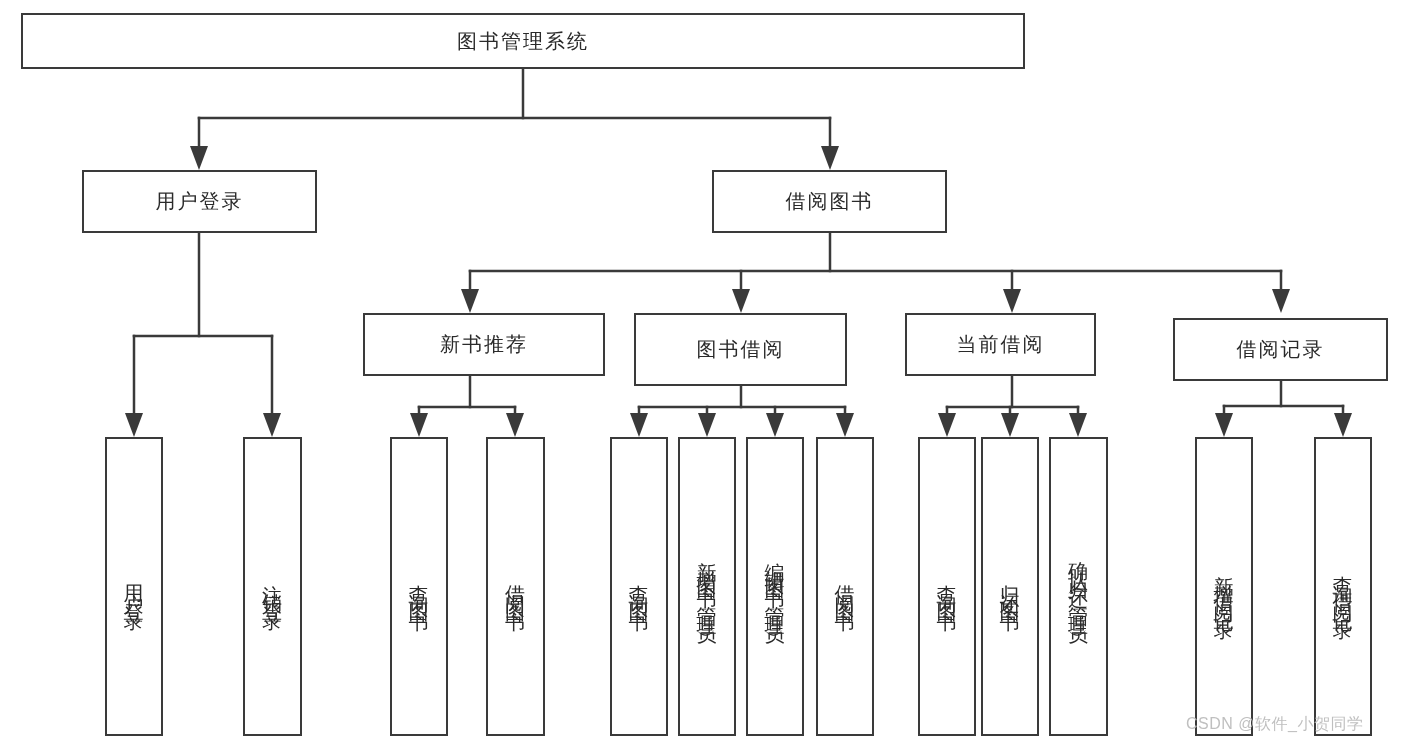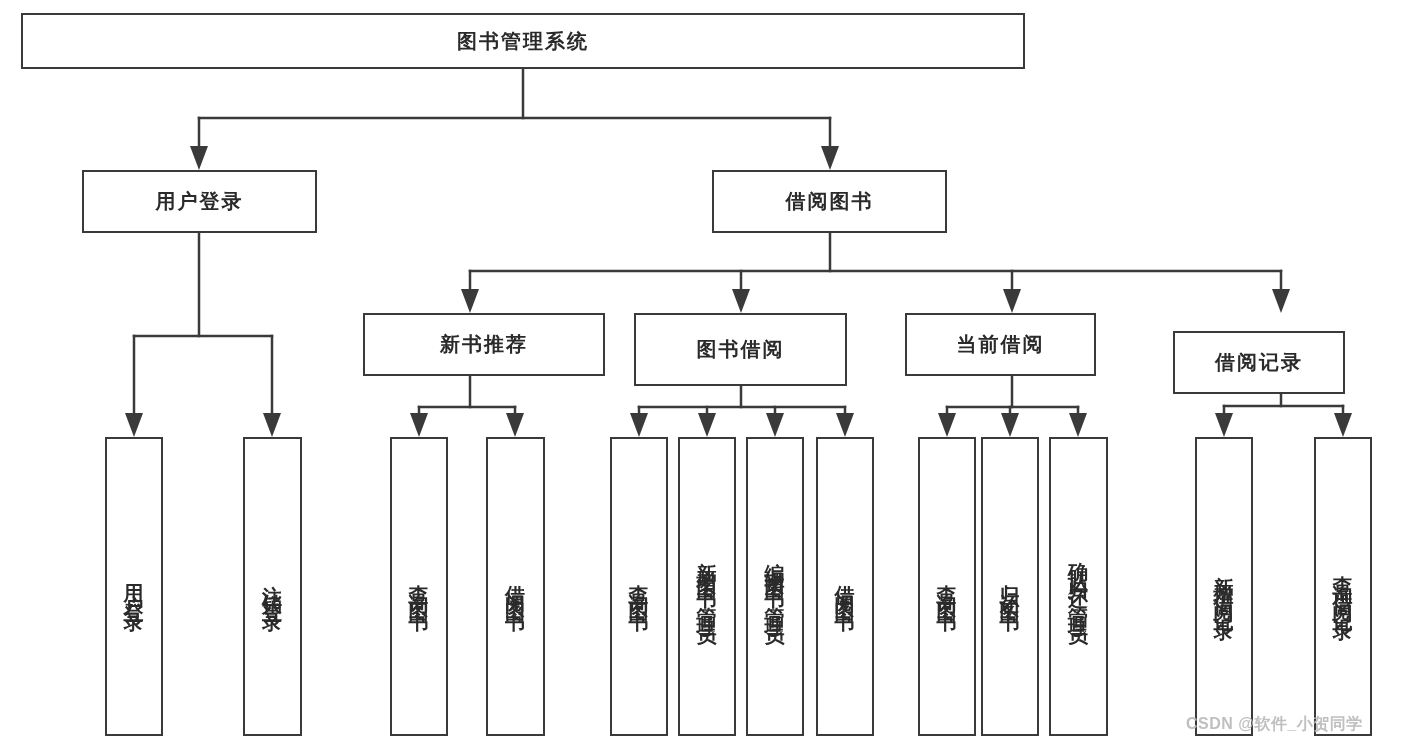--- a/index.html
+++ b/index.html
@@ -7,21 +7,20 @@
     padding: 0;
     background: #ffffff;
   }
   .canvas {
     position: relative;
     width: 1405px;
     height: 747px;
     background: #ffffff;
     font-family: "Liberation Sans", sans-serif;
     overflow: hidden;
-    font-weight: bold;
   }
   .wires {
     position: absolute;
     left: 0;
     top: 0;
     z-index: 1;
   }
   .box {
     position: absolute;
     box-sizing: border-box;
@@ -130,21 +129,21 @@
 
   <div class="box h" style="left:363px; top:313px; width:242px; height:63px">
     <span class="lbl">新书推荐</span>
   </div>
   <div class="box h" style="left:634px; top:313px; width:213px; height:73px">
     <span class="lbl">图书借阅</span>
   </div>
   <div class="box h" style="left:905px; top:313px; width:191px; height:63px">
     <span class="lbl">当前借阅</span>
   </div>
-  <div class="box h" style="left:1173px; top:331px; width:172px; height:63px">
+  <div class="box h" style="left:1173px; top:318px; width:215px; height:63px">
     <span class="lbl">借阅记录</span>
   </div>
 
   <div class="box v" style="left:105px; top:437px; width:58px; height:299px">
     <span class="lbl">用户登录</span>
   </div>
   <div class="box v" style="left:243px; top:437px; width:59px; height:299px">
     <span class="lbl">注销登录</span>
   </div>
 

